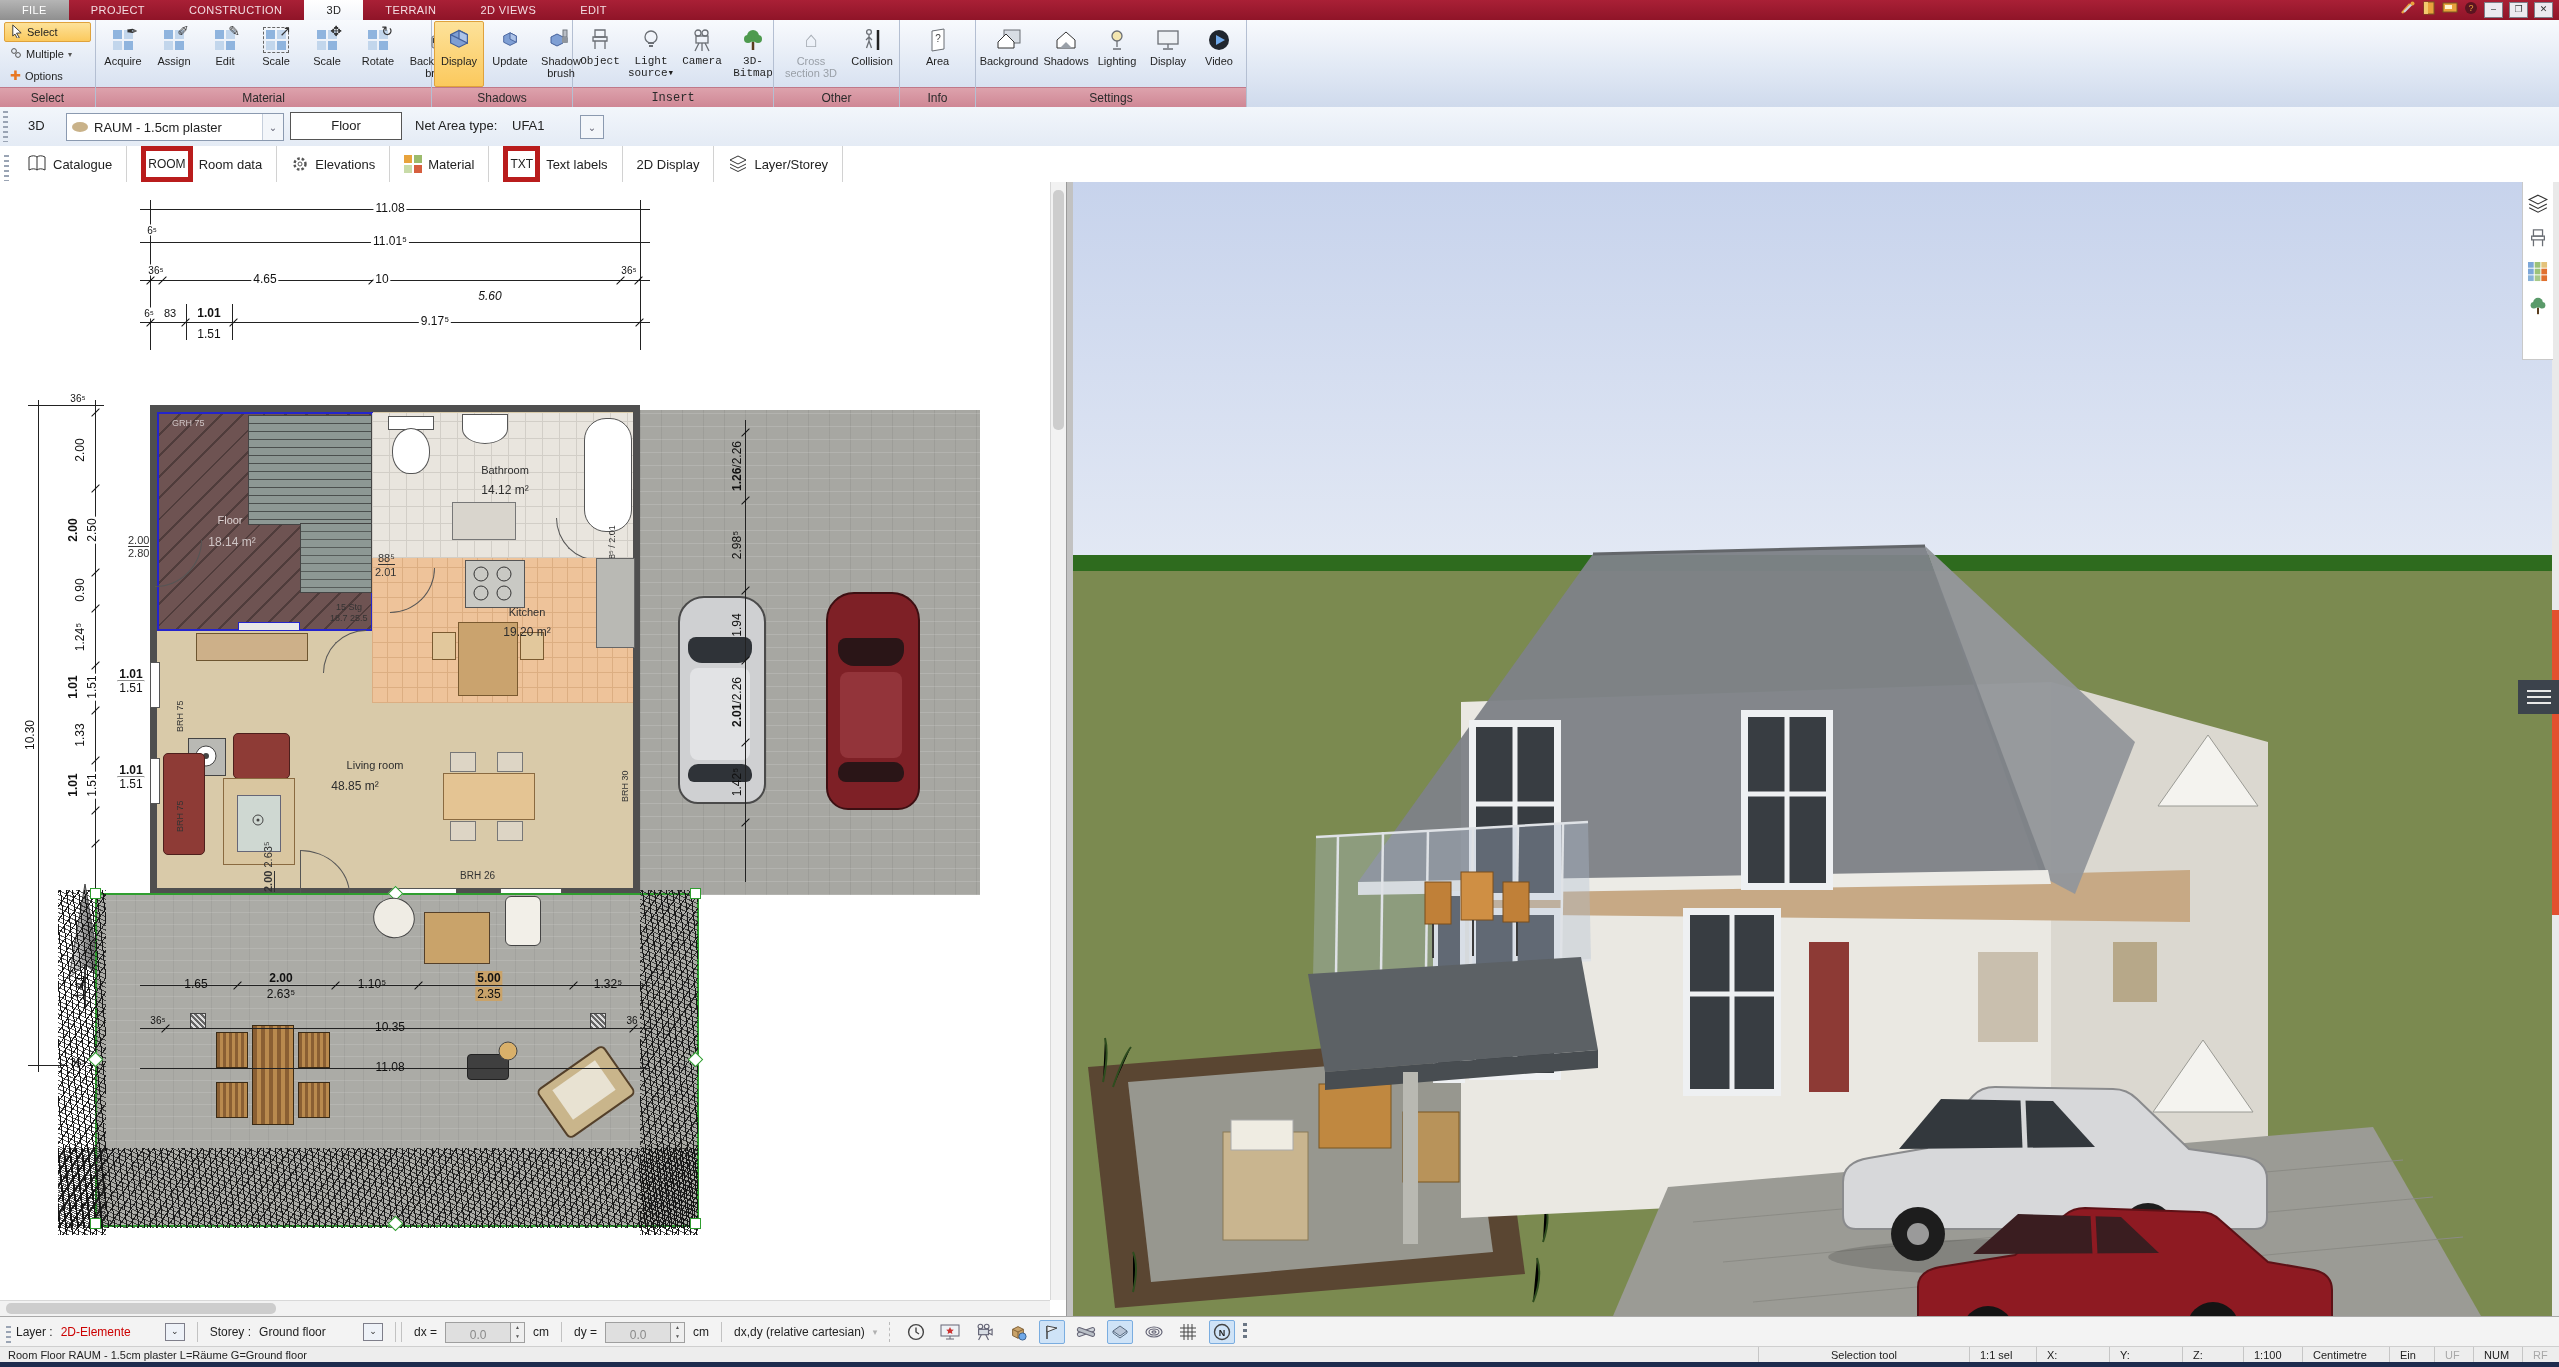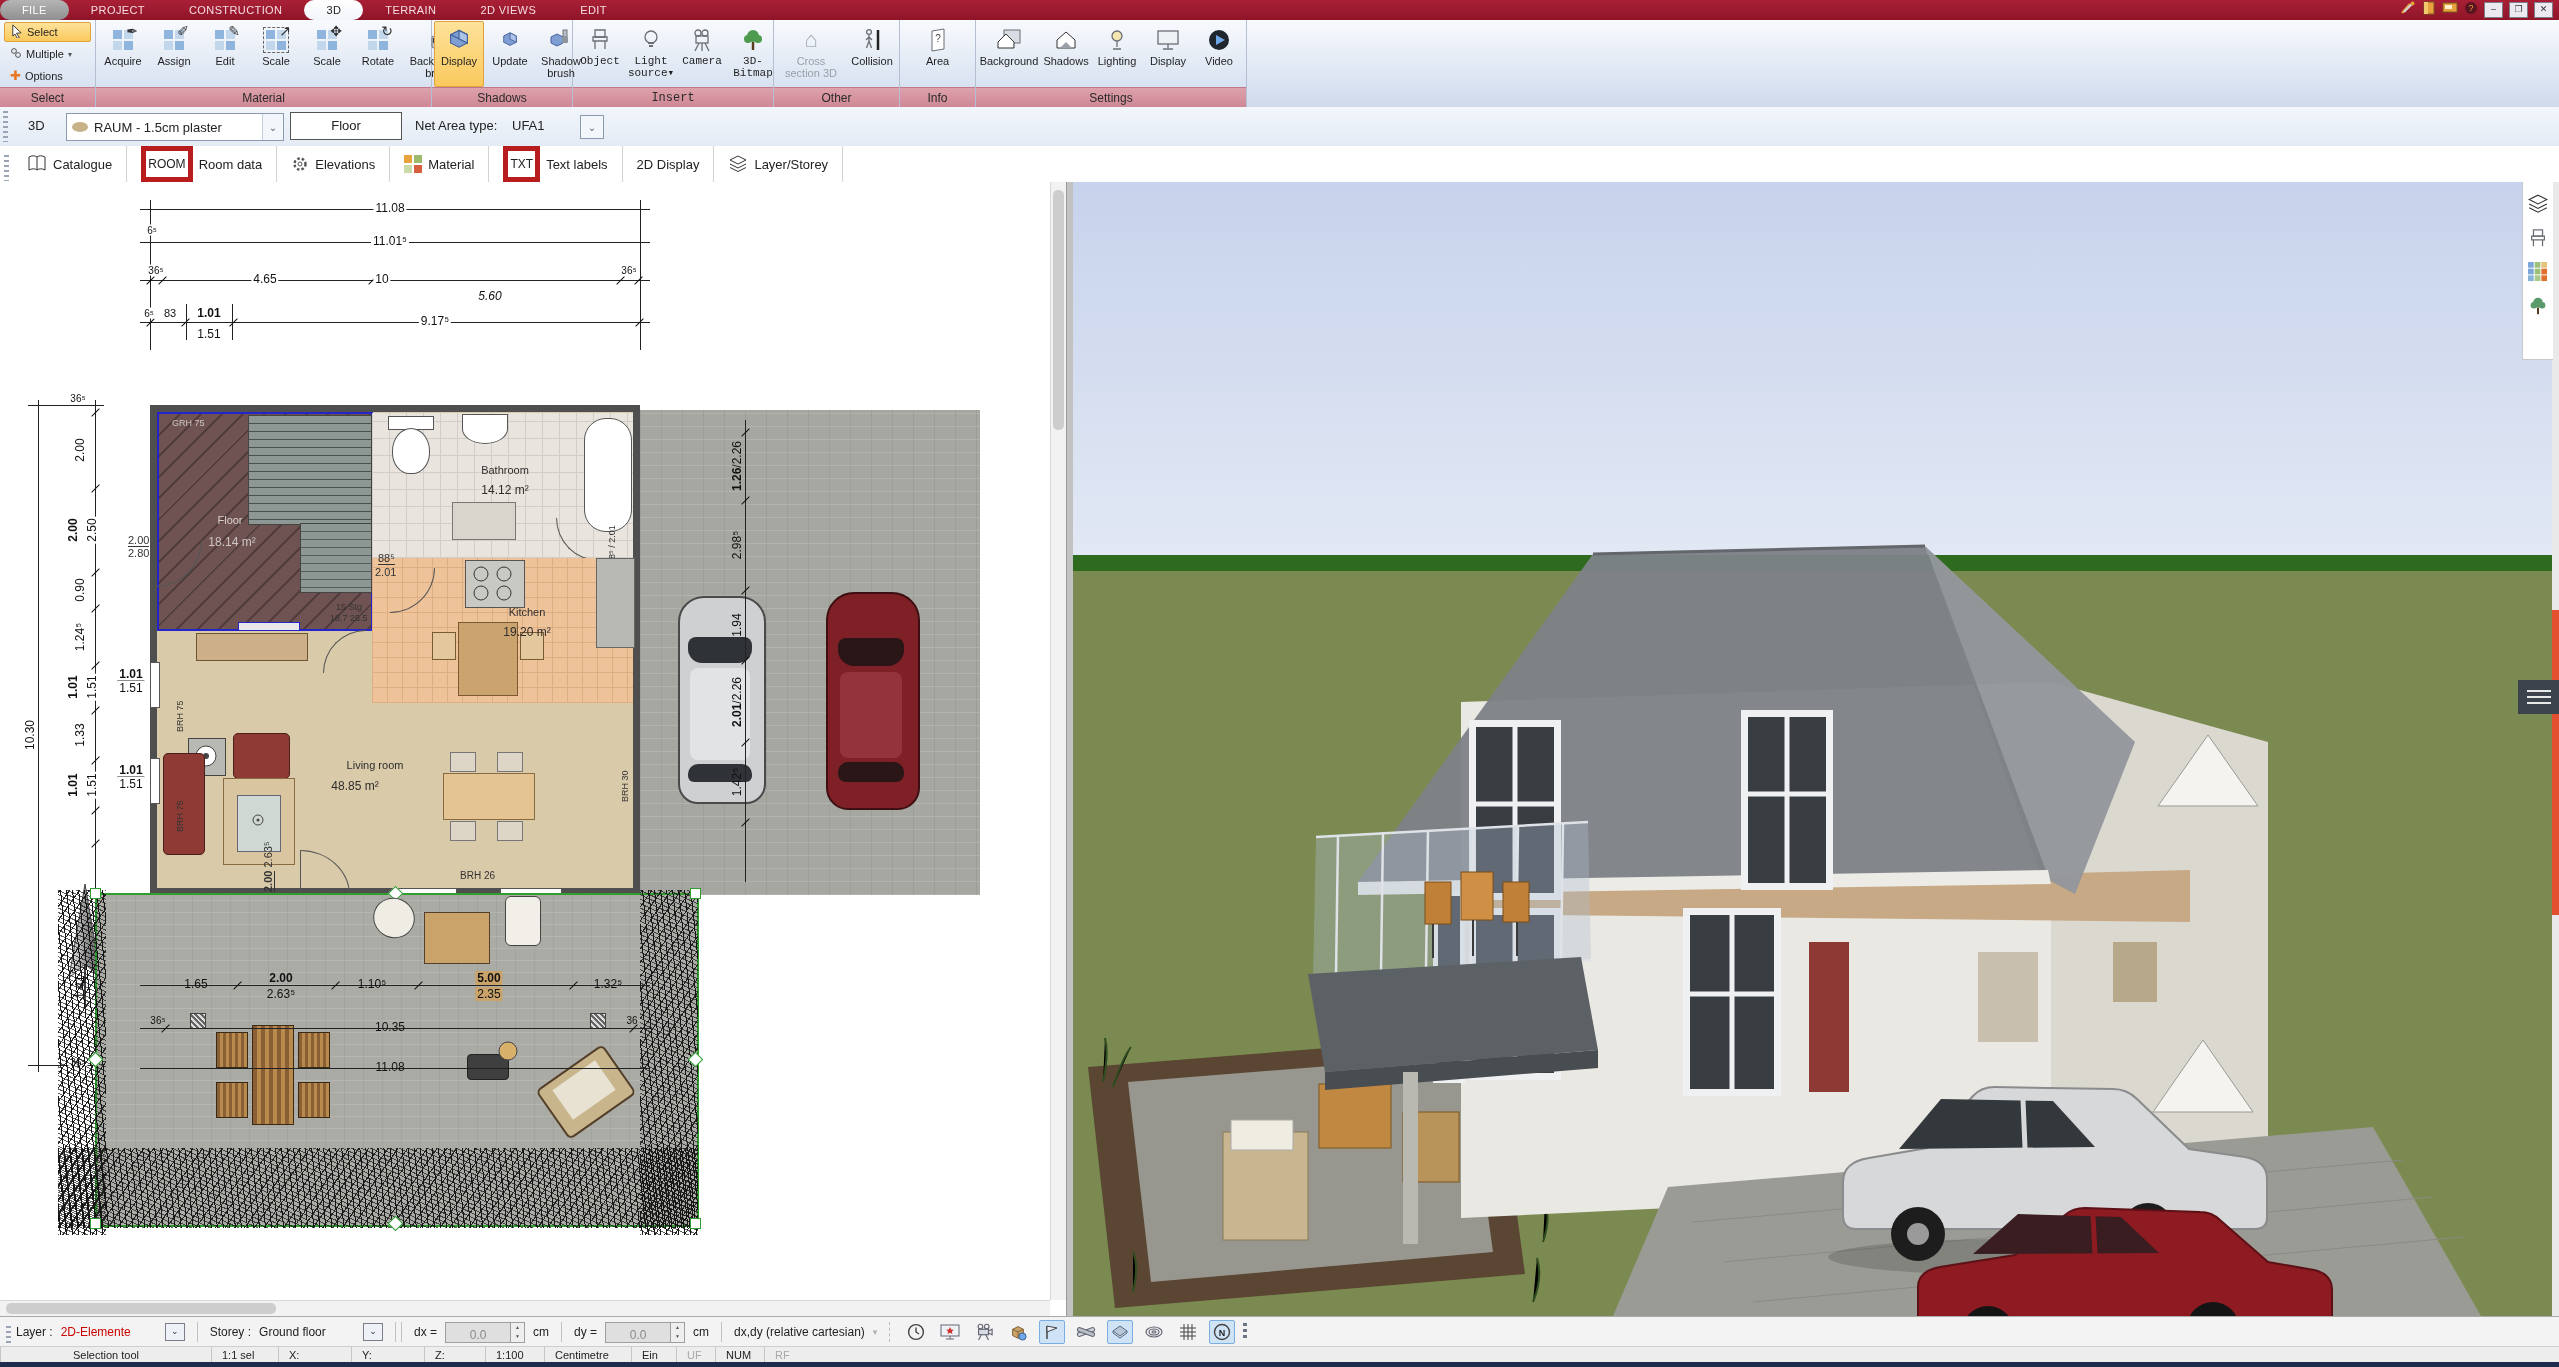--- a/index.html
+++ b/index.html
@@ -1,20 +1,20 @@
 <!DOCTYPE html>
 <html><head>
 <meta charset="utf-8">
 <style>
   html,body{margin:0;padding:0;background:#d4d4d4;font-family:"Liberation Sans",sans-serif;}
   #app{position:relative;width:2559px;height:1367px;background:#fff;overflow:hidden;font-family:"Liberation Sans",sans-serif;}
   .abs{position:absolute;}
   
   #titlebar{position:absolute;left:0;top:0;width:2559px;height:20px;background:linear-gradient(#a92036,#8f1428);display:flex;align-items:stretch;}
-  .ttab{display:flex;align-items:center;justify-content:center;padding:0 22px;color:#f3dde2;font-size:11px;letter-spacing:.4px;cursor:default;border-radius:10px;}
+  .ttab{display:flex;align-items:center;justify-content:center;padding:0 22px;color:#f3dde2;font-size:11px;letter-spacing:.4px;cursor:default;}
   .ttab.file{background:linear-gradient(#b5b5b5,#8f8f8f);color:#fff;}
   .ttab.active{background:linear-gradient(#ffffff,#f2f5fa);color:#222;}
   #title-icons{margin-left:auto;display:flex;align-items:center;gap:6px;padding-right:6px;}
   .wbtn{width:17px;height:14px;background:#eceaf0;border:1px solid #7e7e8a;color:#333;font-size:9px;line-height:12px;text-align:center;}
   
   #ribbon{position:absolute;left:0;top:20px;width:2559px;height:87px;background:linear-gradient(#f8fafd,#dbe4f2 70%,#cfdaec);border-bottom:1px solid #b9c4d6;display:flex;}
   .rgroup{position:relative;border-right:1px solid #b4bfd2;display:flex;flex-direction:column;}
   .rgbtns{flex:1;display:flex;align-items:stretch;padding:1px 2px 0 2px;gap:1px;}
   .rglabel{height:19px;background:linear-gradient(#dda2ac,#cf8795);font-size:12px;color:#2a2a2a;display:flex;align-items:center;justify-content:center;border-top:1px solid #c0798a;}
   .rbtn{display:flex;flex-direction:column;align-items:center;justify-content:flex-start;padding:3px 2px 1px 2px;min-width:44px;border:1px solid transparent;border-radius:2px;}
@@ -966,20 +966,21 @@
     <span class="tbtn on">
         <svg width="18" height="18" viewBox="0 0 18 18">
           <circle cx="9" cy="9" r="7.5" fill="none" stroke="#444" stroke-width="1.4"></circle>
           <text x="9" y="12.5" font-size="9" text-anchor="middle" fill="#222" font-family="Liberation Sans" font-weight="bold">N</text>
         </svg>
       </span>
     <span class="kebab"></span>
   </div>
 
   <div id="statusbar">
+    <span style="padding-left:8px;flex:1;">Room Floor RAUM - 1.5cm plaster L=Räume G=Ground floor</span>
     <span class="sseg" style="width:190px;justify-content:center;">Selection tool</span>
     <span class="sseg" style="width:46px;">1:1 sel</span>
     <span class="sseg" style="width:52px;">X:</span>
     <span class="sseg" style="width:52px;">Y:</span>
     <span class="sseg" style="width:40px;">Z:</span>
     <span class="sseg" style="width:38px;">1:100</span>
     <span class="sseg" style="width:66px;">Centimetre</span>
     <span class="sseg" style="width:24px;">Ein</span>
     <span class="sseg dim" style="width:18px;">UF</span>
     <span class="sseg" style="width:28px;">NUM</span>

